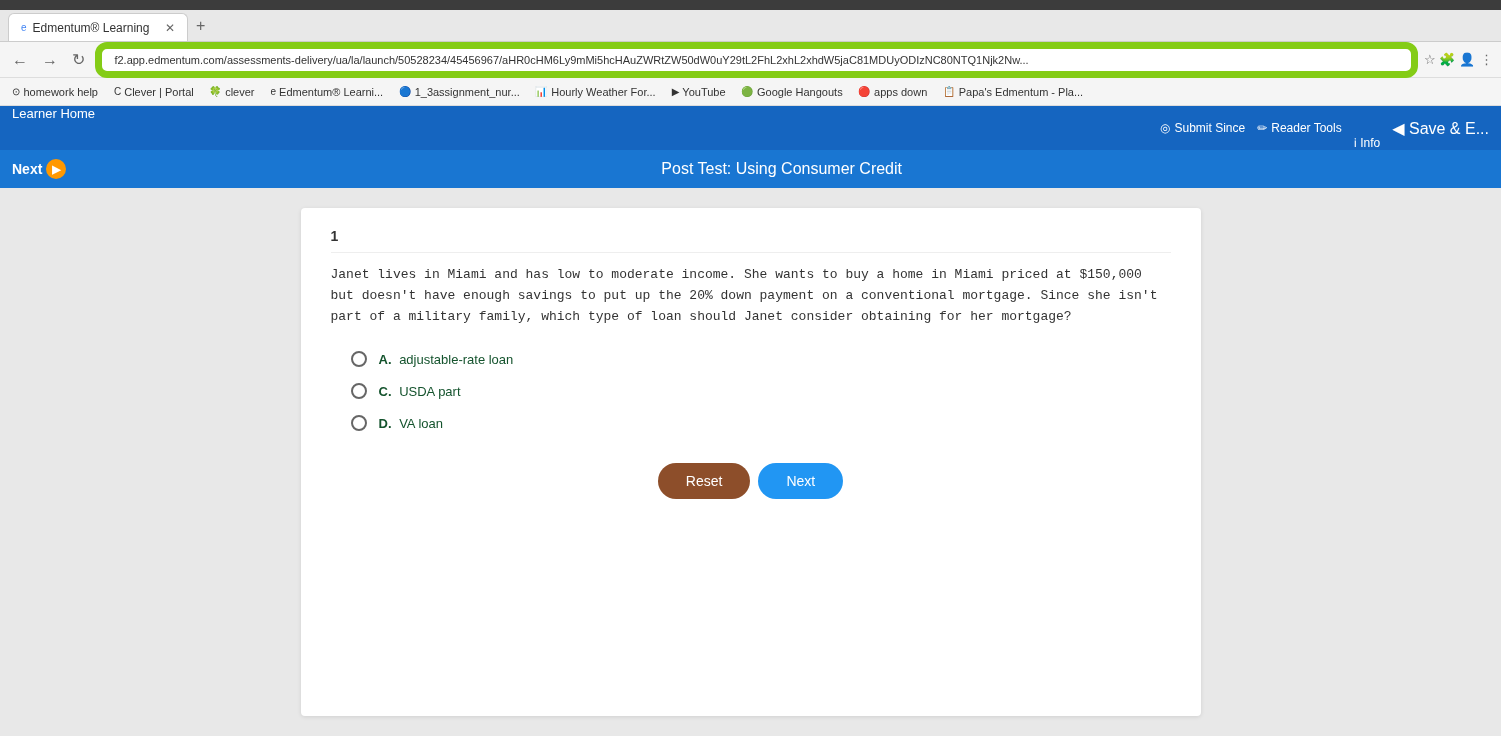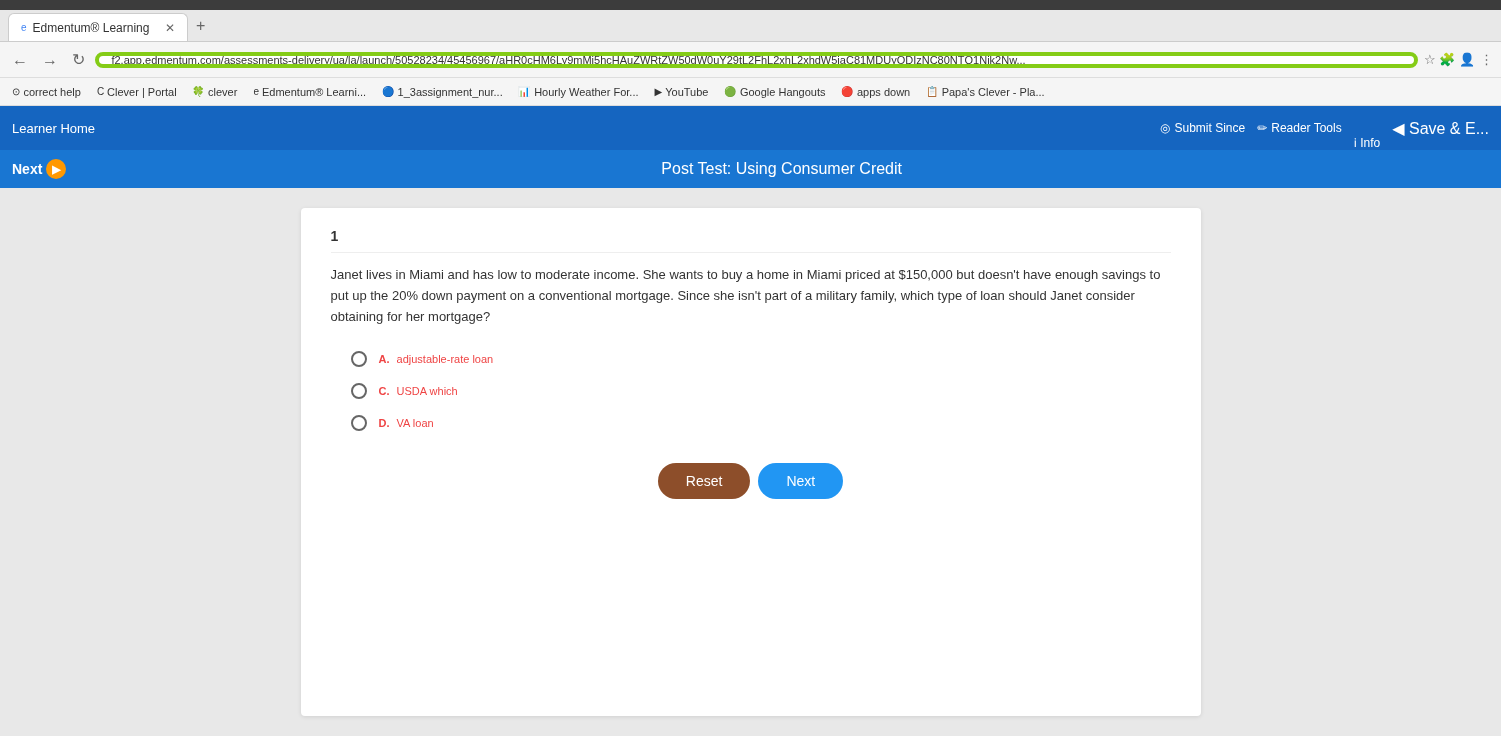--- a/index.html
+++ b/index.html
@@ -9,29 +9,29 @@
     .browser-chrome { background: #3c3c3c; height: 10px; }
     
     .tab-bar { background: #e8e8e8; height: 32px; display: flex; align-items: flex-end; padding-left: 8px; border-bottom: 1px solid #ccc; }
     .tab { background: white; height: 28px; padding: 0 12px; display: flex; align-items: center; border-radius: 6px 6px 0 0; font-size: 12px; color: #333; border: 1px solid #ccc; border-bottom: none; min-width: 180px; gap: 6px; }
     .tab-icon { color: #4285f4; font-size: 10px; }
     .tab-close { margin-left: auto; color: #666; cursor: pointer; }
     .tab-add { background: none; border: none; padding: 0 8px; color: #666; font-size: 16px; cursor: pointer; align-self: center; }
 
     .address-bar { background: #f5f5f5; height: 36px; display: flex; align-items: center; padding: 0 8px; gap: 6px; border-bottom: 1px solid #ddd; }
     .nav-btn { background: none; border: none; color: #666; cursor: pointer; font-size: 16px; padding: 2px 4px; }
-    .address-input { flex: 1; height: 16px; background: white; border: 4px solid #84cc16; border-radius: 12px; padding: 0 12px; font-size: 11px; color: #333; }
+    .address-input { flex: 1; height: 36px; background: white; border: 7px solid #84cc16; border-radius: 12px; padding: 0 12px; font-size: 11px; color: #333; }
     .addr-actions { display: flex; gap: 4px; color: #666; }
 
     .bookmarks-bar { background: #f5f5f5; height: 28px; display: flex; align-items: center; padding: 0 8px; gap: 8px; border-bottom: 1px solid #ddd; font-size: 11px; overflow: hidden; }
     .bm-item { display: flex; align-items: center; gap: 3px; color: #333; cursor: pointer; white-space: nowrap; padding: 2px 4px; border-radius: 3px; }
     .bm-icon { font-size: 10px; }
 
     
-    .app-header { background: #1565c0; height: 44px; display: flex; align-items: center; padding: 0 12px; gap: 16px; color: white; }
+    .app-header { background: #1565c0; height: 44px; display: flex; padding: 0 12px; gap: 16px; color: white; }
     .learner-home { color: white; font-size: 13px; cursor: pointer; }
     .header-right { margin-left: auto; display: flex; gap: 12px; align-items: center; font-size: 12px; }
 
     .next-bar { background: #1976d2; height: 38px; display: flex; align-items: center; padding: 0 12px; gap: 8px; color: white; }
     .next-btn { display: flex; align-items: center; gap: 4px; font-size: 14px; cursor: pointer; font-weight: bold; }
     .next-circle { background: #ff9800; border-radius: 50%; width: 20px; height: 20px; display: flex; align-items: center; justify-content: center; font-size: 11px; }
     .test-title { font-size: 16px; font-weight: 500; color: white; flex: 1; text-align: center; }
     .submit-btn { color: white; cursor: pointer; display: flex; align-items: center; gap: 4px; }
     .reader-tools { color: white; cursor: pointer; display: flex; align-items: center; gap: 4px; }
     .info-btn { color: white; cursor: pointer; margin-top: 28px; }
@@ -39,26 +39,26 @@
 
     
     .main-content { background: #e8e8e8; min-height: calc(736px - 10px - 32px - 36px - 28px - 44px - 38px); display: flex; justify-content: center; padding: 20px; }
     
     .question-card { background: white; width: 900px; min-height: 400px; border-radius: 4px; padding: 20px 30px; box-shadow: 0 1px 4px rgba(0,0,0,0.1); }
     
     .question-number { font-size: 14px; font-weight: bold; color: #333; margin-bottom: 12px; border-bottom: 1px solid #eee; padding-bottom: 8px; }
     
     .question-instruction { font-size: 13px; color: #555; margin-bottom: 16px; font-style: italic; }
     
-    .question-text { font-size: 13px; color: #333; line-height: 1.6; margin-bottom: 24px; }
+    .question-text { font-size: 13px; color: #333; line-height: 1.6; margin-bottom: 24px; font-family: Liberation Mono, monospace; }
     
     .options { display: flex; flex-direction: column; gap: 16px; margin-bottom: 32px; padding-left: 20px; }
     .option { display: flex; align-items: center; gap: 12px; cursor: pointer; }
     .option-radio { width: 16px; height: 16px; border: 2px solid #666; border-radius: 50%; flex-shrink: 0; cursor: pointer; }
-    .option-label { font-size: 11px; color: #ef4444; }
+    .option-label { font-size: 13px; color: #14532d; }
     .option-letter { font-weight: bold; margin-right: 4px; }
 
     .button-row { display: flex; justify-content: center; gap: 8px; margin-top: 8px; }
     .reset-btn { background: #8d4e2a; color: white; border: none; border-radius: 20px; padding: 10px 28px; font-size: 14px; cursor: pointer; }
     .next-action-btn { background: #2196f3; color: white; border: none; border-radius: 20px; padding: 10px 28px; font-size: 14px; cursor: pointer; }
   </style>
 </head>
 <body>
 
 <div class="browser-chrome"></div>
@@ -81,21 +81,21 @@
     <span>☆</span>
     <span>🧩</span>
     <span>👤</span>
     <span>⋮</span>
   </div>
 </div>
 
 <div class="bookmarks-bar">
   <div class="bm-item">
     <span class="bm-icon">⊙</span>
-    <span>correct help</span>
+    <span>homework help</span>
   </div>
   <div class="bm-item">
     <span class="bm-icon">C</span>
     <span>Clever | Portal</span>
   </div>
   <div class="bm-item">
     <span class="bm-icon">🍀</span>
     <span>clever</span>
   </div>
   <div class="bm-item">
@@ -117,21 +117,21 @@
   <div class="bm-item">
     <span class="bm-icon">🟢</span>
     <span>Google Hangouts</span>
   </div>
   <div class="bm-item">
     <span class="bm-icon">🔴</span>
     <span>apps down</span>
   </div>
   <div class="bm-item">
     <span class="bm-icon">📋</span>
-    <span>Papa's Clever - Pla...</span>
+    <span>Papa's Edmentum - Pla...</span>
   </div>
 </div>
 
 <div class="app-header">
   <span class="learner-home">Learner Home</span>
   <div class="header-right">
     <span class="submit-btn">
       <span>◎</span>
       <span>Submit Since</span>
     </span>
@@ -168,21 +168,21 @@
         <div class="option-radio"></div>
         <span class="option-label">
           <span class="option-letter">A.</span>
           <span>adjustable-rate loan</span>
         </span>
       </div>
       <div class="option">
         <div class="option-radio"></div>
         <span class="option-label">
           <span class="option-letter">C.</span>
-          <span>USDA which</span>
+          <span>USDA part</span>
         </span>
       </div>
       <div class="option">
         <div class="option-radio"></div>
         <span class="option-label">
           <span class="option-letter">D.</span>
           <span>VA loan</span>
         </span>
       </div>
     </div>

